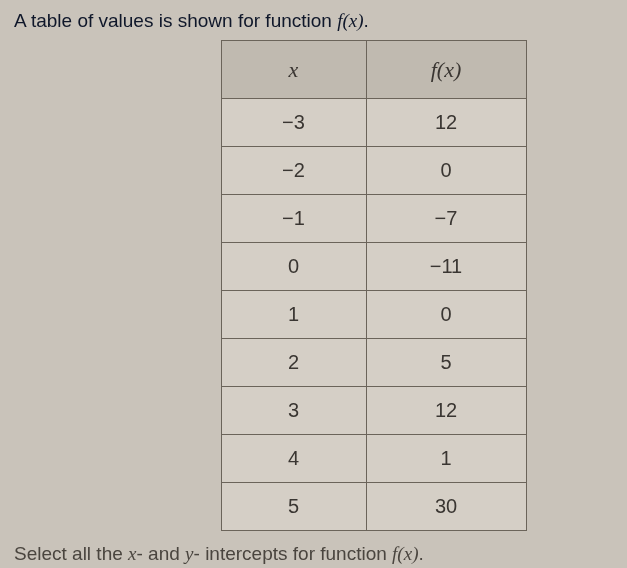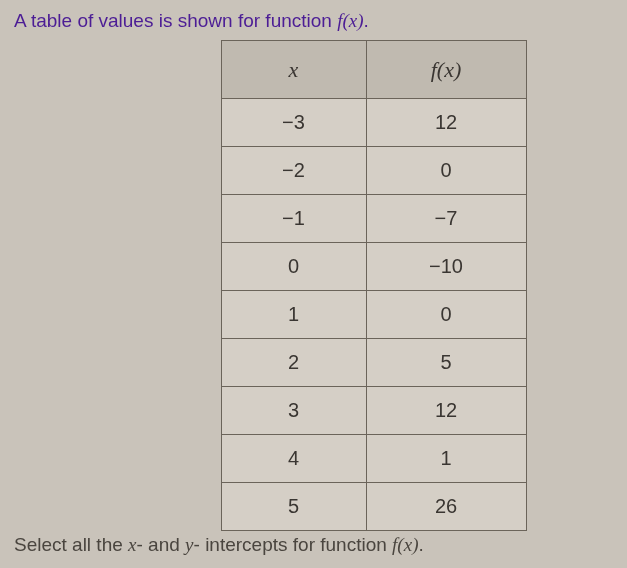--- a/index.html
+++ b/index.html
@@ -10,27 +10,27 @@
     body {
       width: 627px;
       height: 568px;
       background: #c9c3ba;
       font-family: Arial, sans-serif;
       padding: 10px 14px;
       color: #3a3632;
     }
     .intro-text {
       font-size: 19px;
-      color: #4c1d95;
+      color: #0f172a;
       margin-bottom: 8px;
     }
     .instruction-text {
       font-size: 19px;
       color: #4a453f;
-      margin-top: 3px;
+      margin-top: 12px;
     }
     .math-var {
       font-style: italic;
       font-family: 'Times New Roman', serif;
     }
     .math-func {
       font-style: italic;
       font-family: 'Times New Roman', serif;
     }
     .table-wrapper {
@@ -89,41 +89,41 @@
       <tr>
         <td class="col-x"><span class="neg">−2</span></td>
         <td class="col-fx">0</td>
       </tr>
       <tr>
         <td class="col-x"><span class="neg">−1</span></td>
         <td class="col-fx"><span class="neg">−7</span></td>
       </tr>
       <tr>
         <td class="col-x">0</td>
-        <td class="col-fx"><span class="neg">−10</span></td>
+        <td class="col-fx"><span class="neg">−11</span></td>
       </tr>
       <tr>
         <td class="col-x">1</td>
         <td class="col-fx">0</td>
       </tr>
       <tr>
         <td class="col-x">2</td>
         <td class="col-fx">5</td>
       </tr>
       <tr>
         <td class="col-x">3</td>
         <td class="col-fx">12</td>
       </tr>
       <tr>
         <td class="col-x">4</td>
         <td class="col-fx">1</td>
       </tr>
       <tr>
         <td class="col-x">5</td>
-        <td class="col-fx">26</td>
+        <td class="col-fx">30</td>
       </tr>
     </tbody>
   </table>
 </div>
 
 <div class="instruction-text">
   <span>Select all the </span><span class="math-var">x</span><span>- and </span><span class="math-var">y</span><span>- intercepts for function </span><span class="math-func">f(x)</span><span>.</span>
 </div>
 
 </body></html>

